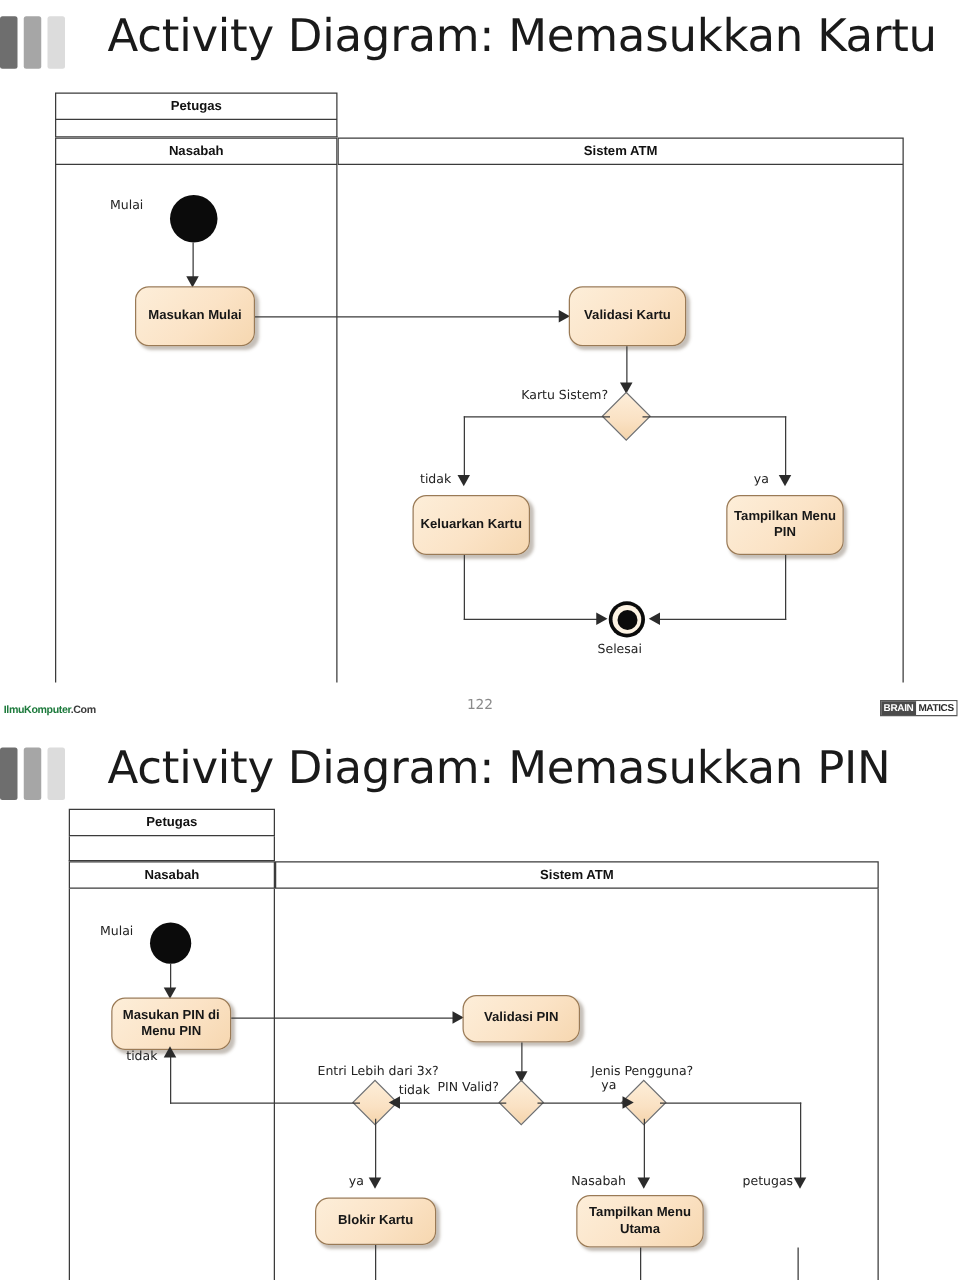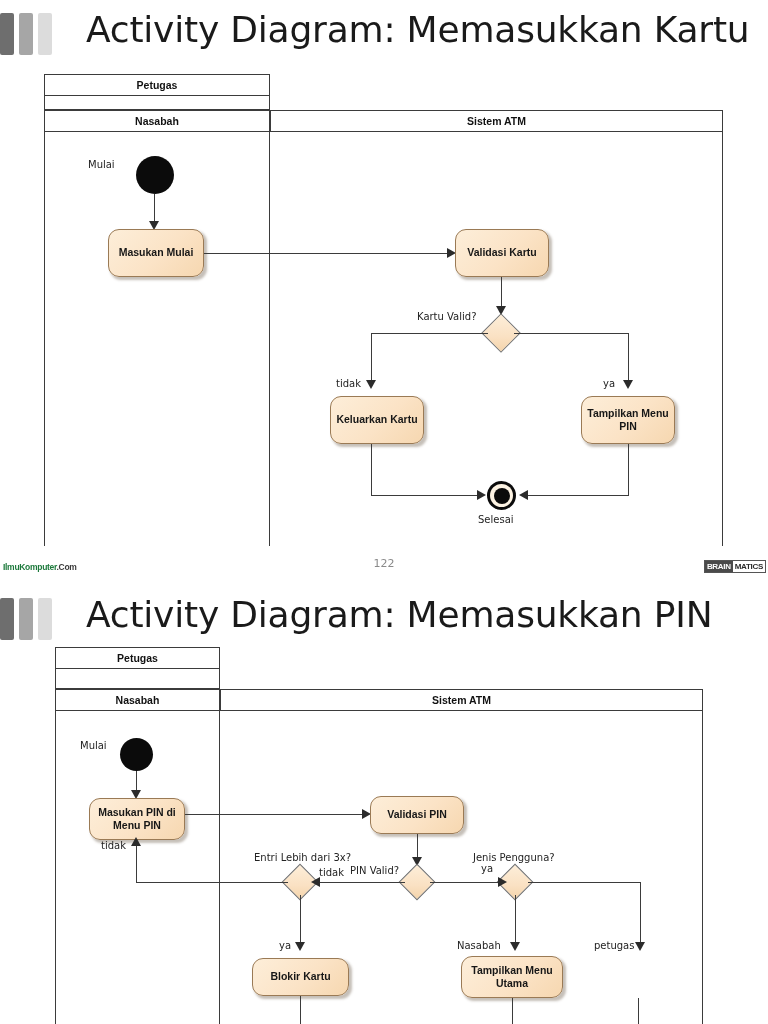--- a/index.html
+++ b/index.html
@@ -130,21 +130,21 @@
     <div class="act" style="left:108px; top:229px; width:96px; height:48px;">Masukan Mulai</div>
 
     <div class="cx ch" style="left:204px; top:253px; width:248px;"></div>
     <div class="arrow right" style="left:447px; top:248px;"></div>
 
     <div class="act" style="left:455px; top:229px; width:94px; height:48px;">Validasi Kartu</div>
 
     <div class="cx cv" style="left:501px; top:277px; height:32px;"></div>
     <div class="arrow down" style="left:496px; top:306px;"></div>
 
-    <div class="lbl" style="left:417px; top:311px;">Kartu Valid?</div>
+    <div class="lbl" style="left:417px; top:311px;">Kartu Sistem?</div>
     <div class="dec" style="left:487px; top:319px; width:28px; height:28px;">
         <i></i>
       </div>
 
     <div class="cx ch" style="left:371px; top:333px; width:117px;"></div>
     <div class="cx cv" style="left:371px; top:333px; height:50px;"></div>
     <div class="arrow down" style="left:366px; top:380px;"></div>
     <div class="lbl" style="left:336px; top:378px;">tidak</div>
 
     <div class="cx ch" style="left:514px; top:333px; width:115px;"></div>

